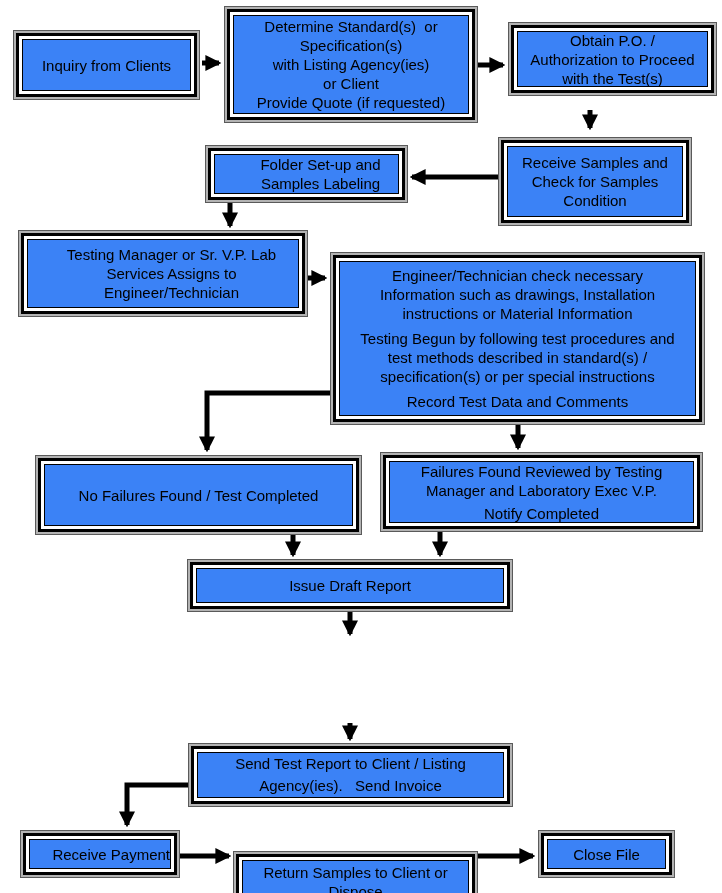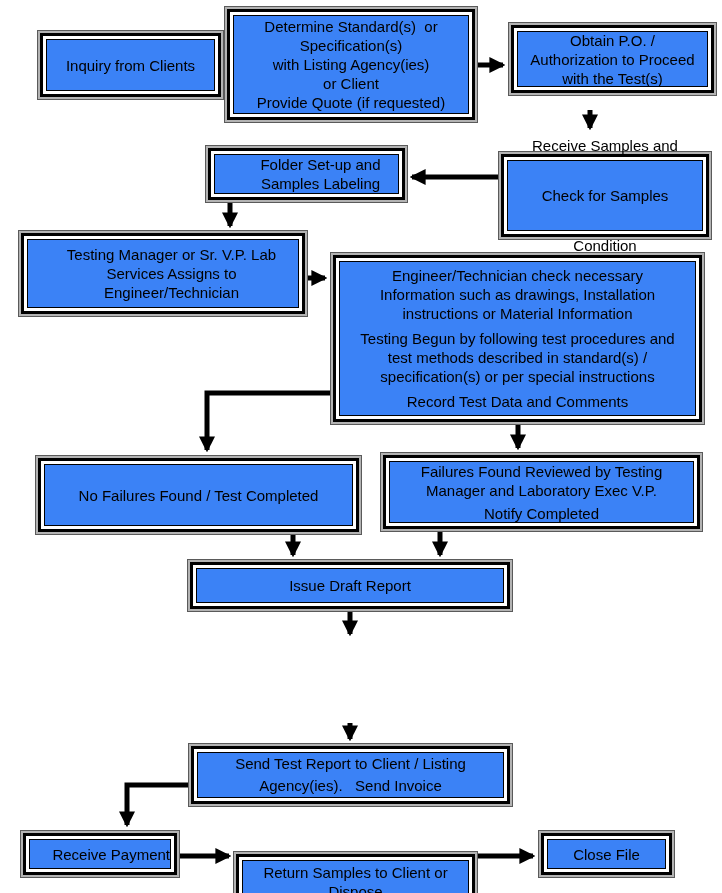--- a/index.html
+++ b/index.html
@@ -34,24 +34,24 @@
     justify-content: center;
     text-align: center;
     font-size: 15px;
   }
   .ln { line-height: 19px; white-space: nowrap; }
   .lh22 .ln { line-height: 22px; }
   .gap4 { margin-top: 4px; }
   .gap6 { margin-top: 6px; }
 
   
-  .n-inquiry   { left: 22px;  top: 39px;  width: 169px; height: 52px; margin-left: 24px; }
+  .n-inquiry   { left: 22px;  top: 39px;  width: 169px; height: 52px; }
   .n-determine { left: 233px; top: 15px;  width: 236px; height: 99px; }
   .n-obtain    { left: 517px; top: 31px;  width: 191px; height: 56px; }
-  .n-receive-s { left: 507px; top: 160px; width: 196px; height: 71px; gap: 31px; }
+  .n-receive-s { left: 507px; top: 146px; width: 176px; height: 71px; }
   .n-folder    { left: 214px; top: 154px; width: 185px; height: 40px; padding-left: 28px; }
   .n-assign    { left: 27px;  top: 239px; width: 272px; height: 69px; padding-left: 17px; }
   .n-testing   { left: 339px; top: 261px; width: 357px; height: 155px; }
   .n-nofail    { left: 44px;  top: 464px; width: 309px; height: 62px; }
   .n-fail      { left: 389px; top: 461px; width: 305px; height: 62px; }
   .n-draft     { left: 196px; top: 568px; width: 308px; height: 35px; }
   .n-filerev   { left: 189px; top: 647px; width: 322px; height: 67px; }
   .n-send      { left: 197px; top: 752px; width: 307px; height: 46px; }
   .n-payment   { left: 29px;  top: 839px; width: 142px; height: 30px; align-items: flex-end; }
   .n-return    { left: 242px; top: 860px; width: 227px; height: 44px; }

